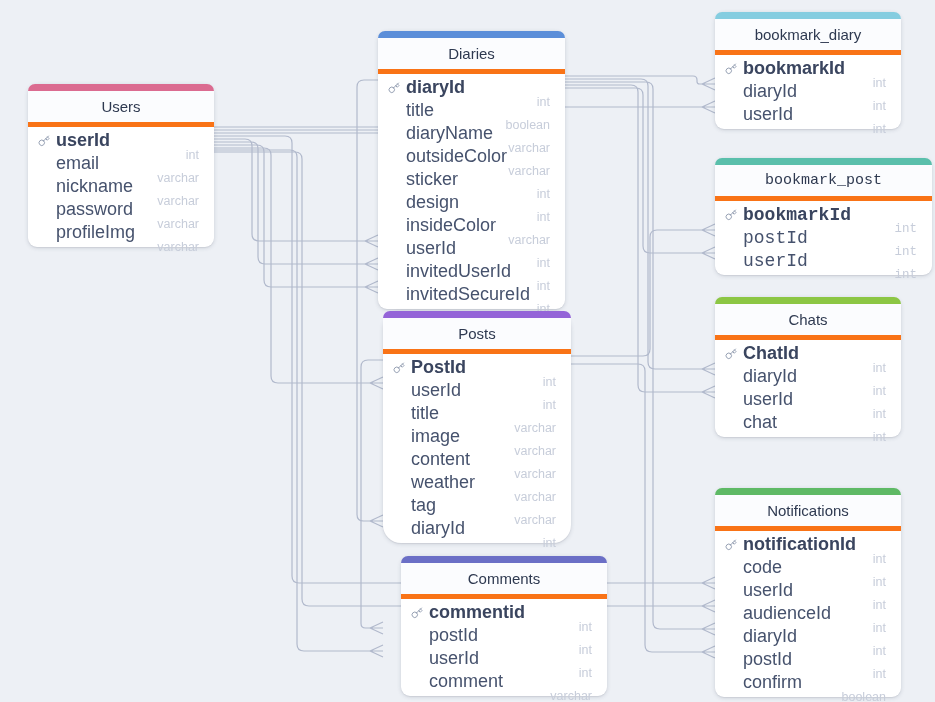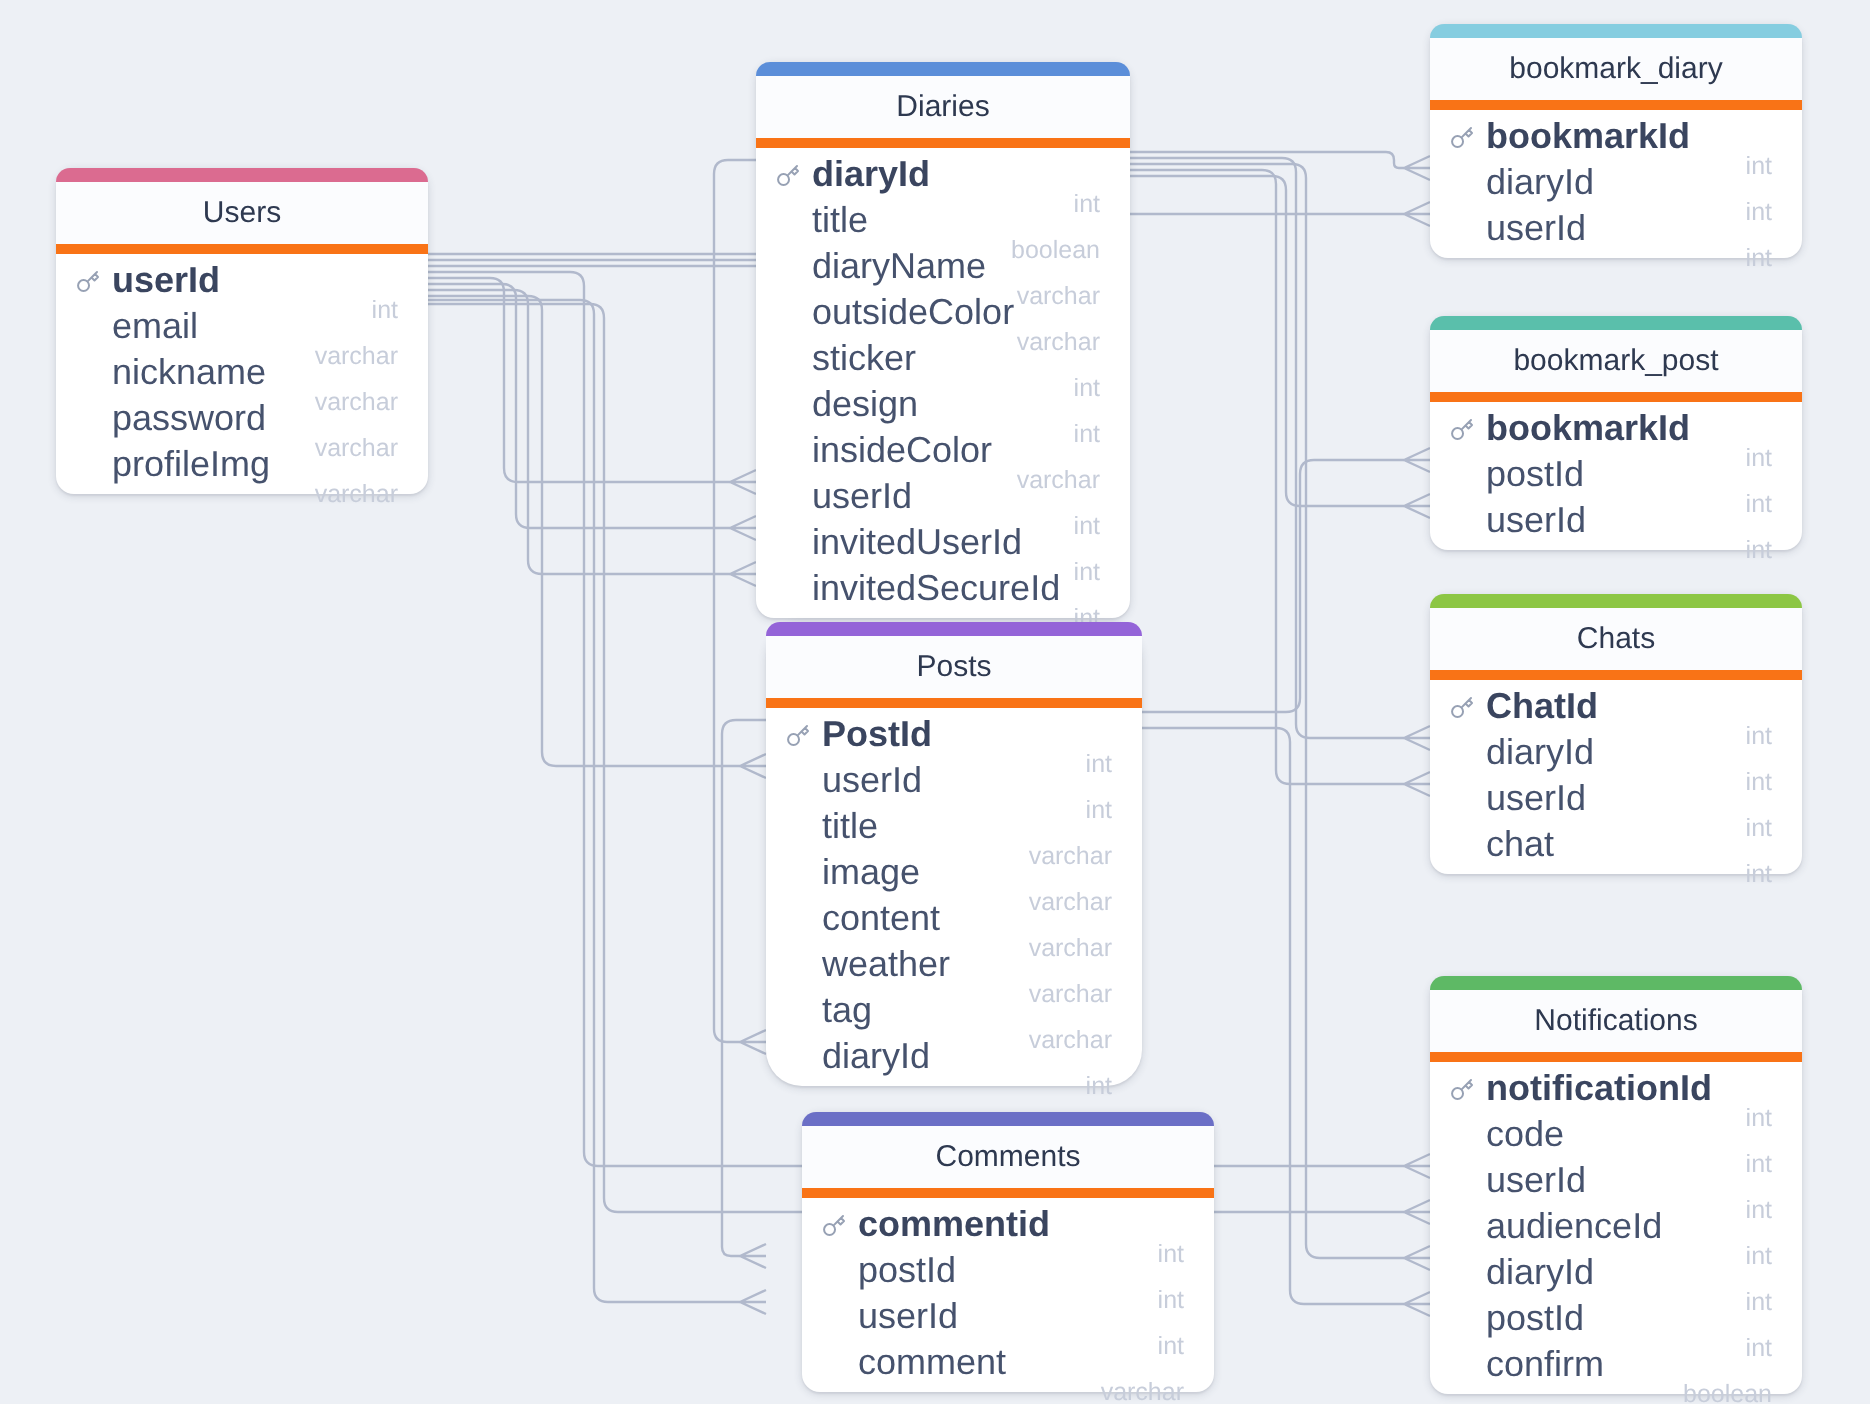--- a/index.html
+++ b/index.html
@@ -261,21 +261,21 @@
     <span class="fname">diaryId</span>
     <span class="ftype">int</span>
   </div>
           <div class="frow">
     <span class="keyslot"></span>
     <span class="fname">userId</span>
     <span class="ftype">int</span>
   </div>
         </div>
   </div>
-      <div class="table-card" style="left: 715px; top: 158px; width: 186px;">
+      <div class="table-card" style="left: 715px; top: 158px; width: 217px; font-family: Liberation Mono, monospace;">
     <div class="accent" style="background: rgb(90, 191, 171);"></div>
     <div class="thead">bookmark_post</div>
     <div class="tbody">
           <div class="frow pk">
     <span class="keyslot">
               <svg viewBox="0 0 24 24">
                 <path d="M21 2l-2 2m-7.61 7.61a5.5 5.5 0 1 1-7.778 7.778 5.5 5.5 0 0 1 7.777-7.777zm0 0L15.5 7.5m0 0l3 3L22 7l-3-3m-3.5 3.5L19 4"></path>
               </svg>
             </span>
     <span class="fname">bookmarkId</span>

